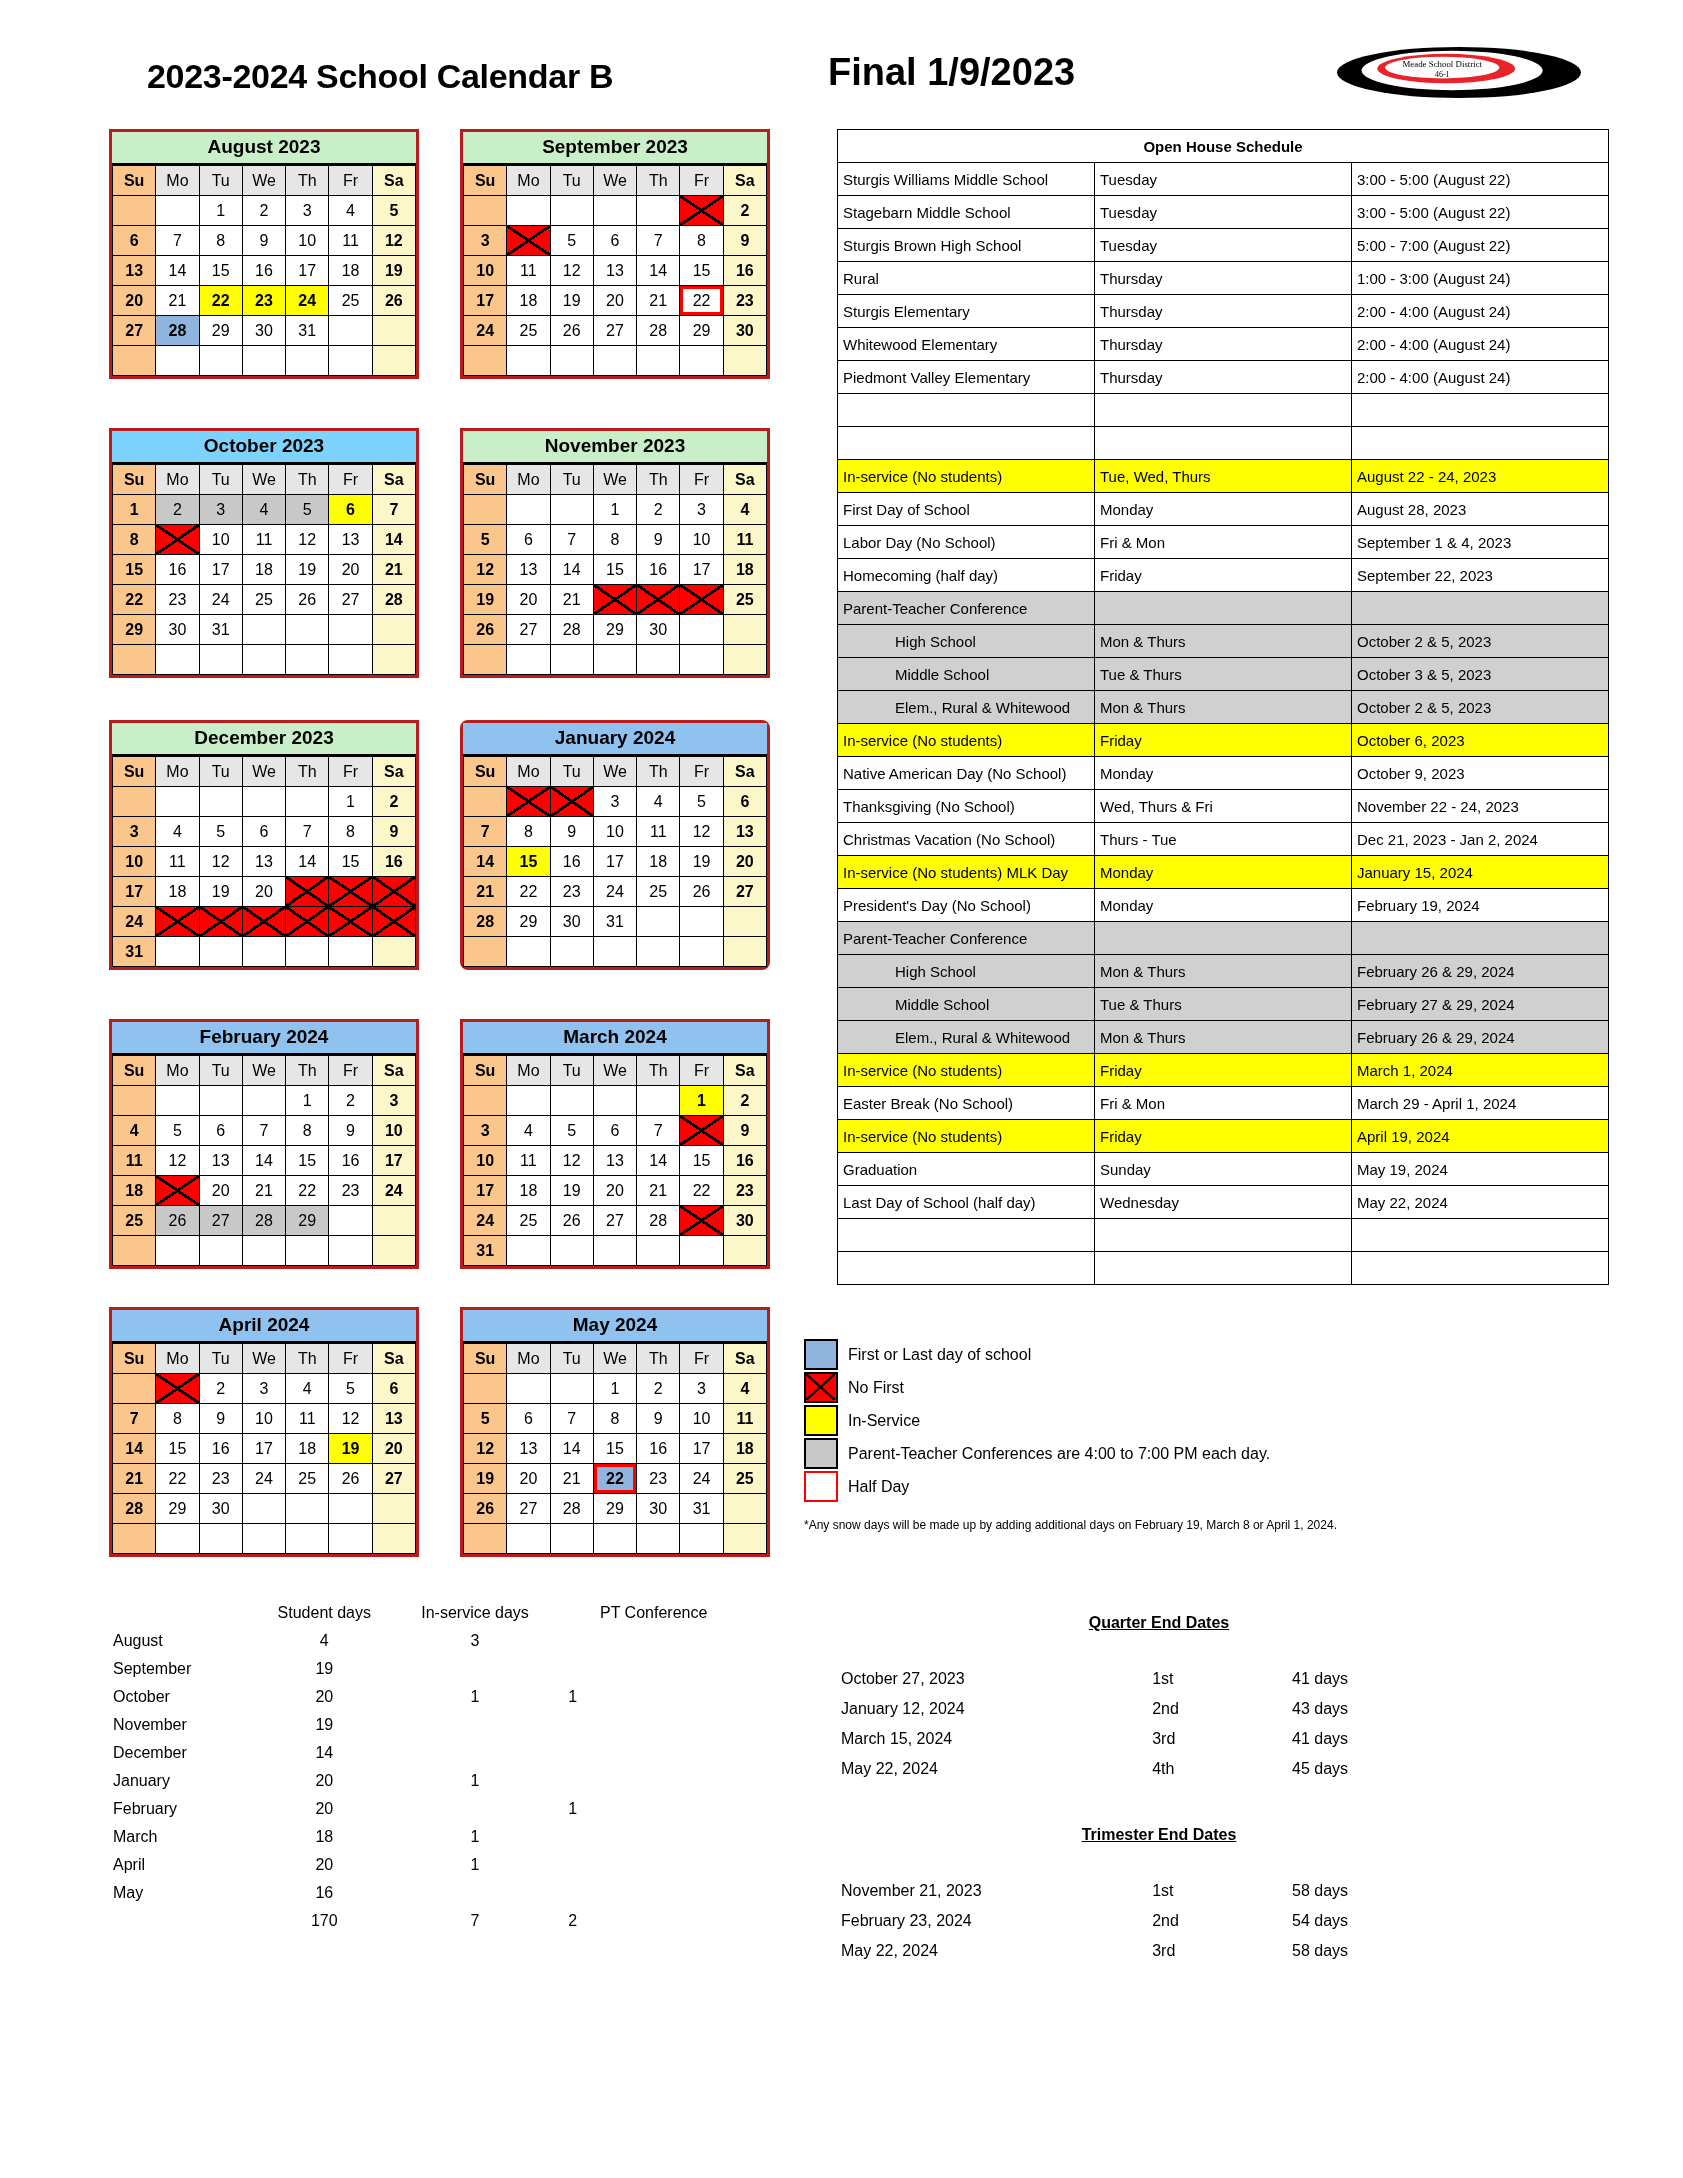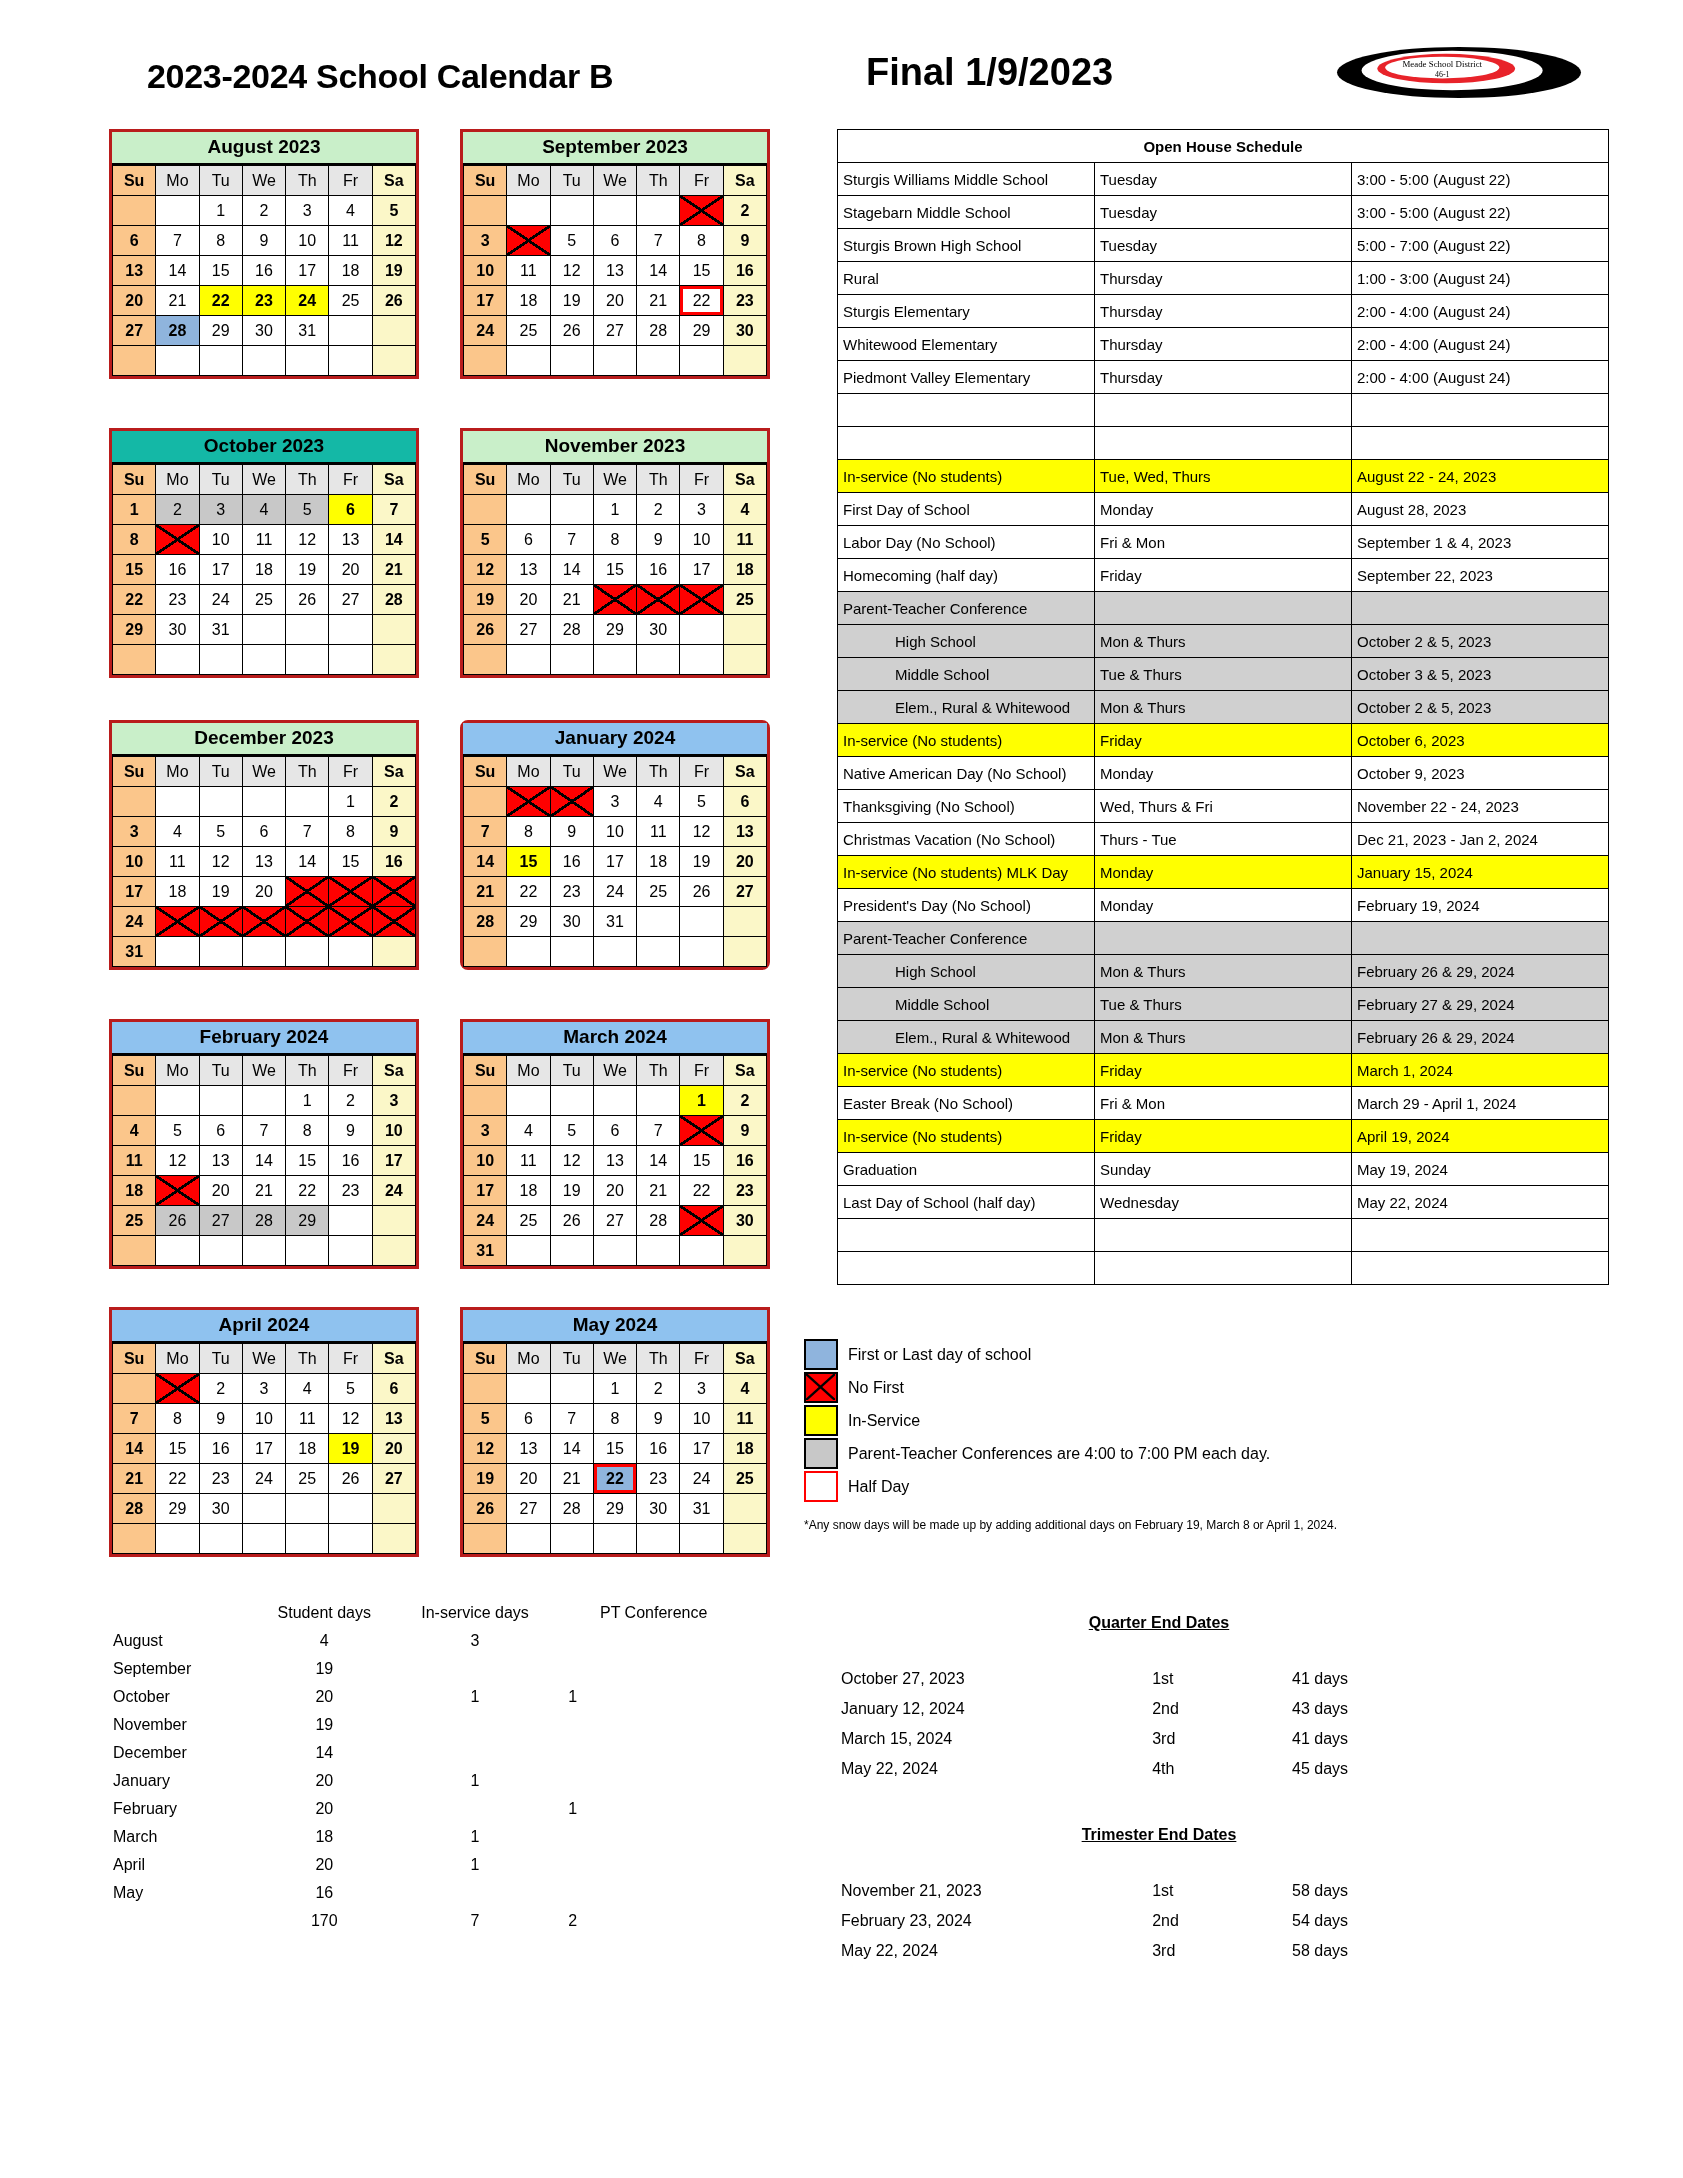--- a/index.html
+++ b/index.html
@@ -10,21 +10,21 @@
     font-family:"Liberation Sans", sans-serif;
     color:#000;
     position:relative;
     overflow:hidden;
   }
   #title-main {
     position:absolute; left:147px; top:57px;
     font-size:34px; font-weight:bold; letter-spacing:-0.3px;
   }
   #title-final {
-    position:absolute; left:866px; top:51px;
+    position:absolute; left:828px; top:51px;
     font-size:38px; font-weight:bold;
   }
   #logo { position:absolute; left:1335px; top:42px; width:248px; height:61px; }
 
   
   #cal-area { position:absolute; left:0; top:0; width:822px; height:1594px; }
   .cal {
     position:absolute;
     width:310px;
     border:3px solid #b91c1c;
@@ -273,21 +273,21 @@
             <td></td>
             <td></td>
             <td></td>
             <td></td>
             <td class="satcell"></td>
           </tr>
         </tbody>
       </table>
     </div>
     <div class="cal" style="left: 109px; top: 428px;">
-      <div class="cal-title" style="background: #14b8a6;">October 2023</div>
+      <div class="cal-title" style="background: #7dd3fc;">October 2023</div>
       <table>
         <thead>
           <tr>
             <th class="wk">Su</th>
             <th class="">Mo</th>
             <th class="">Tu</th>
             <th class="">We</th>
             <th class="">Th</th>
             <th class="">Fr</th>
             <th class="sa">Sa</th>

